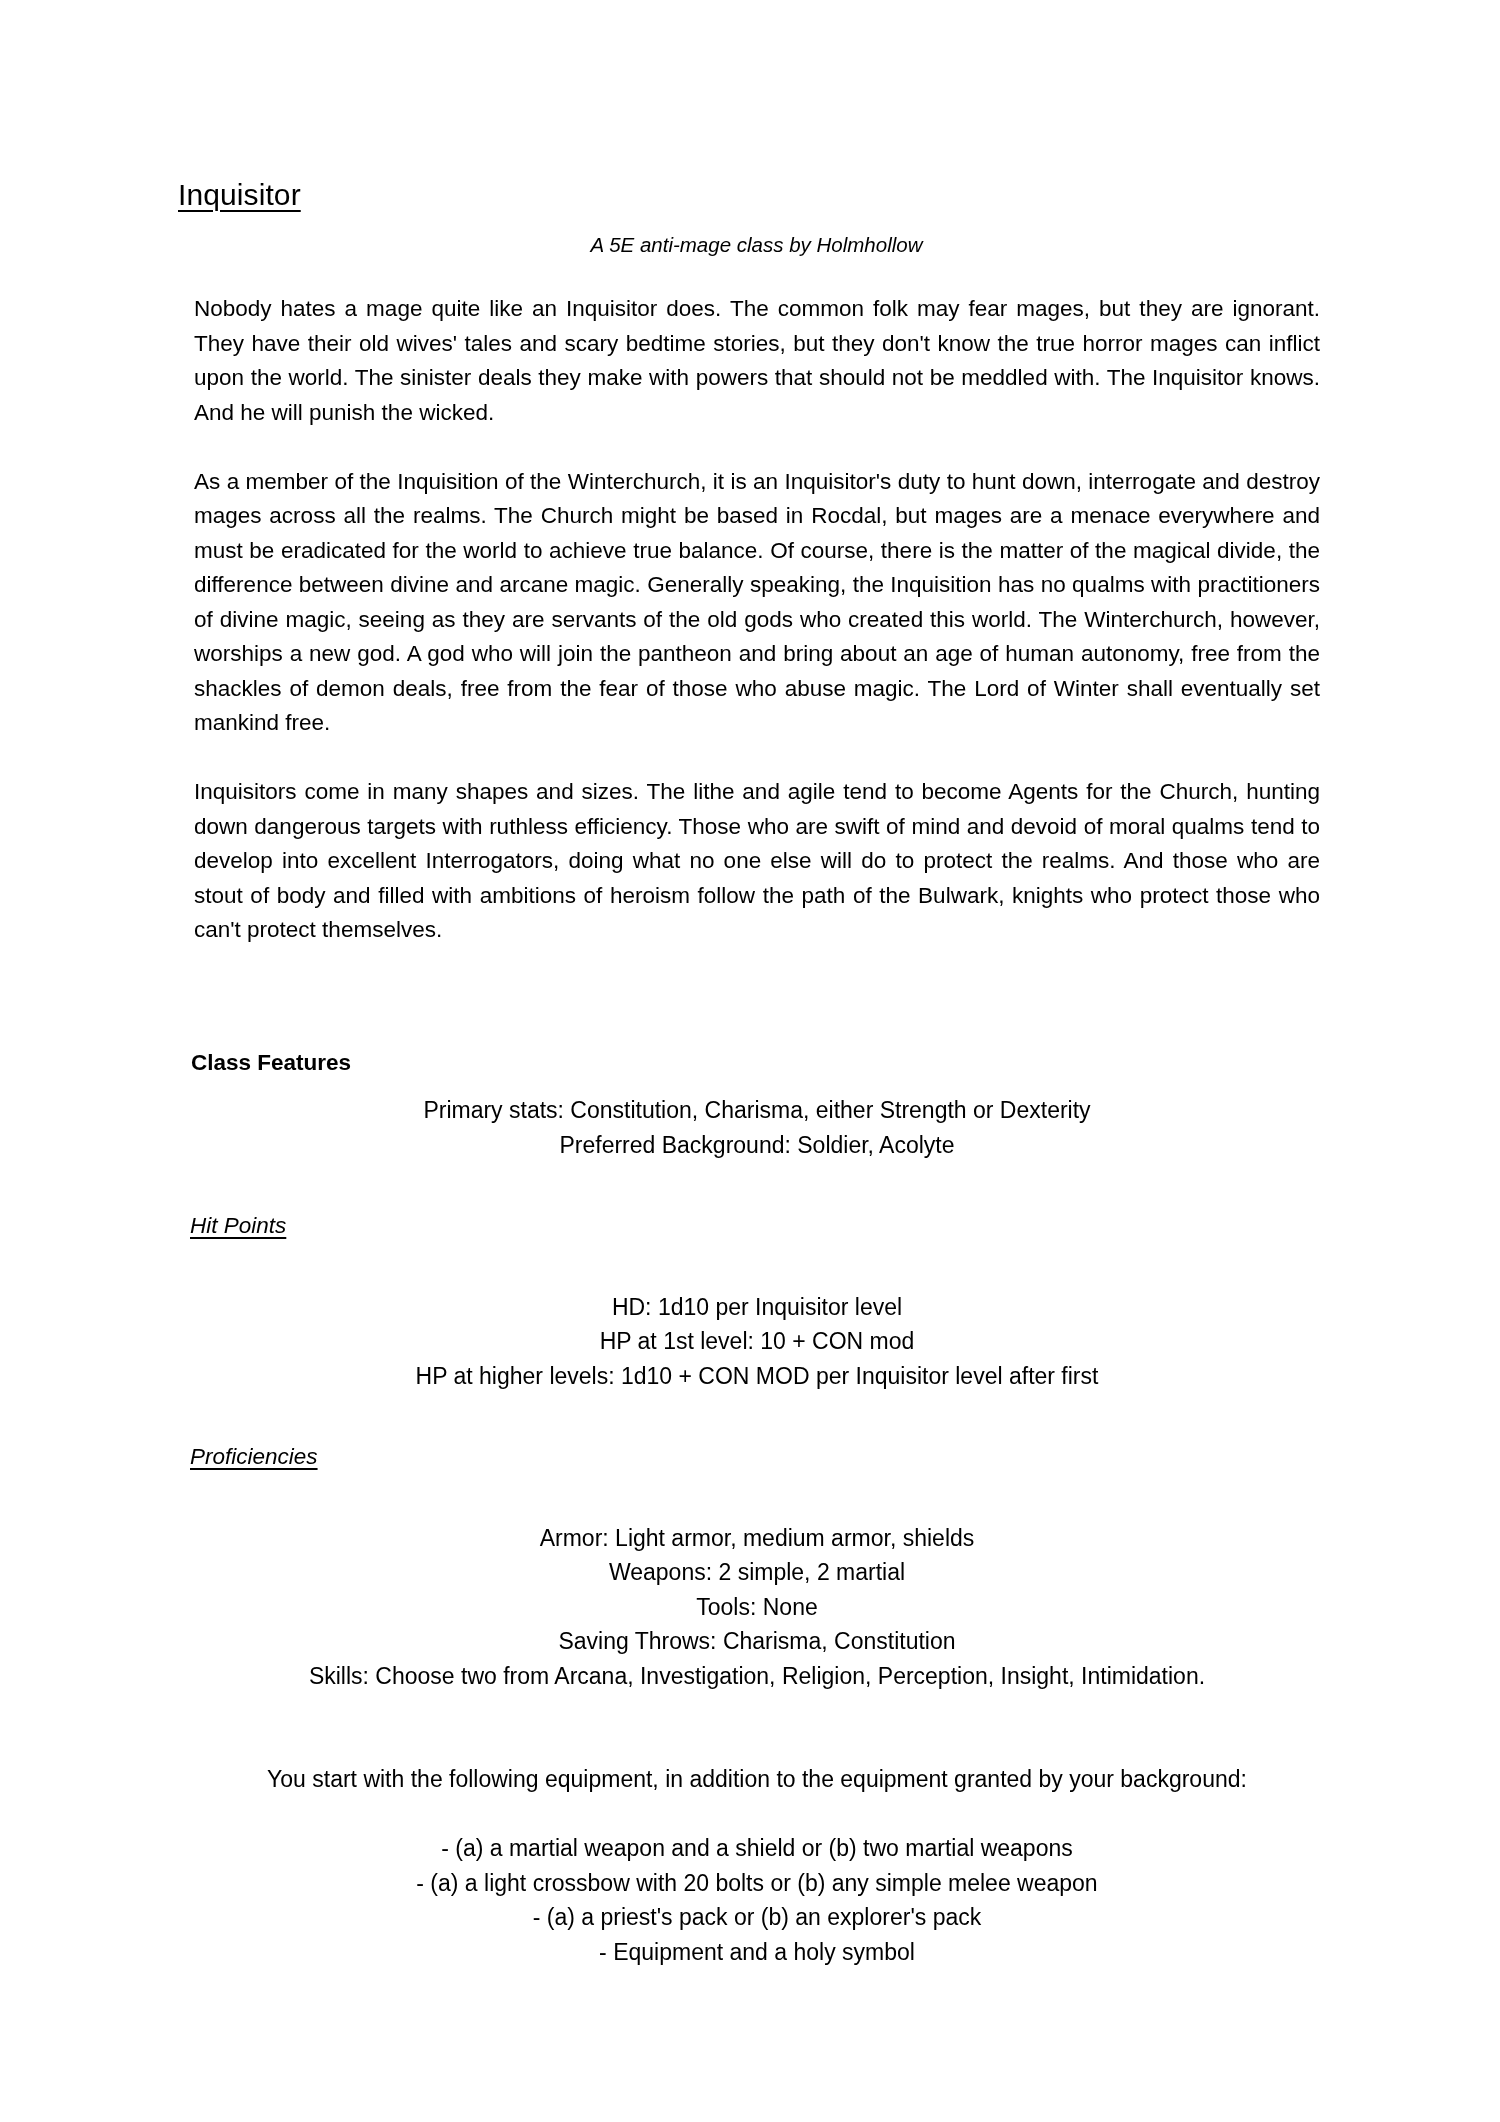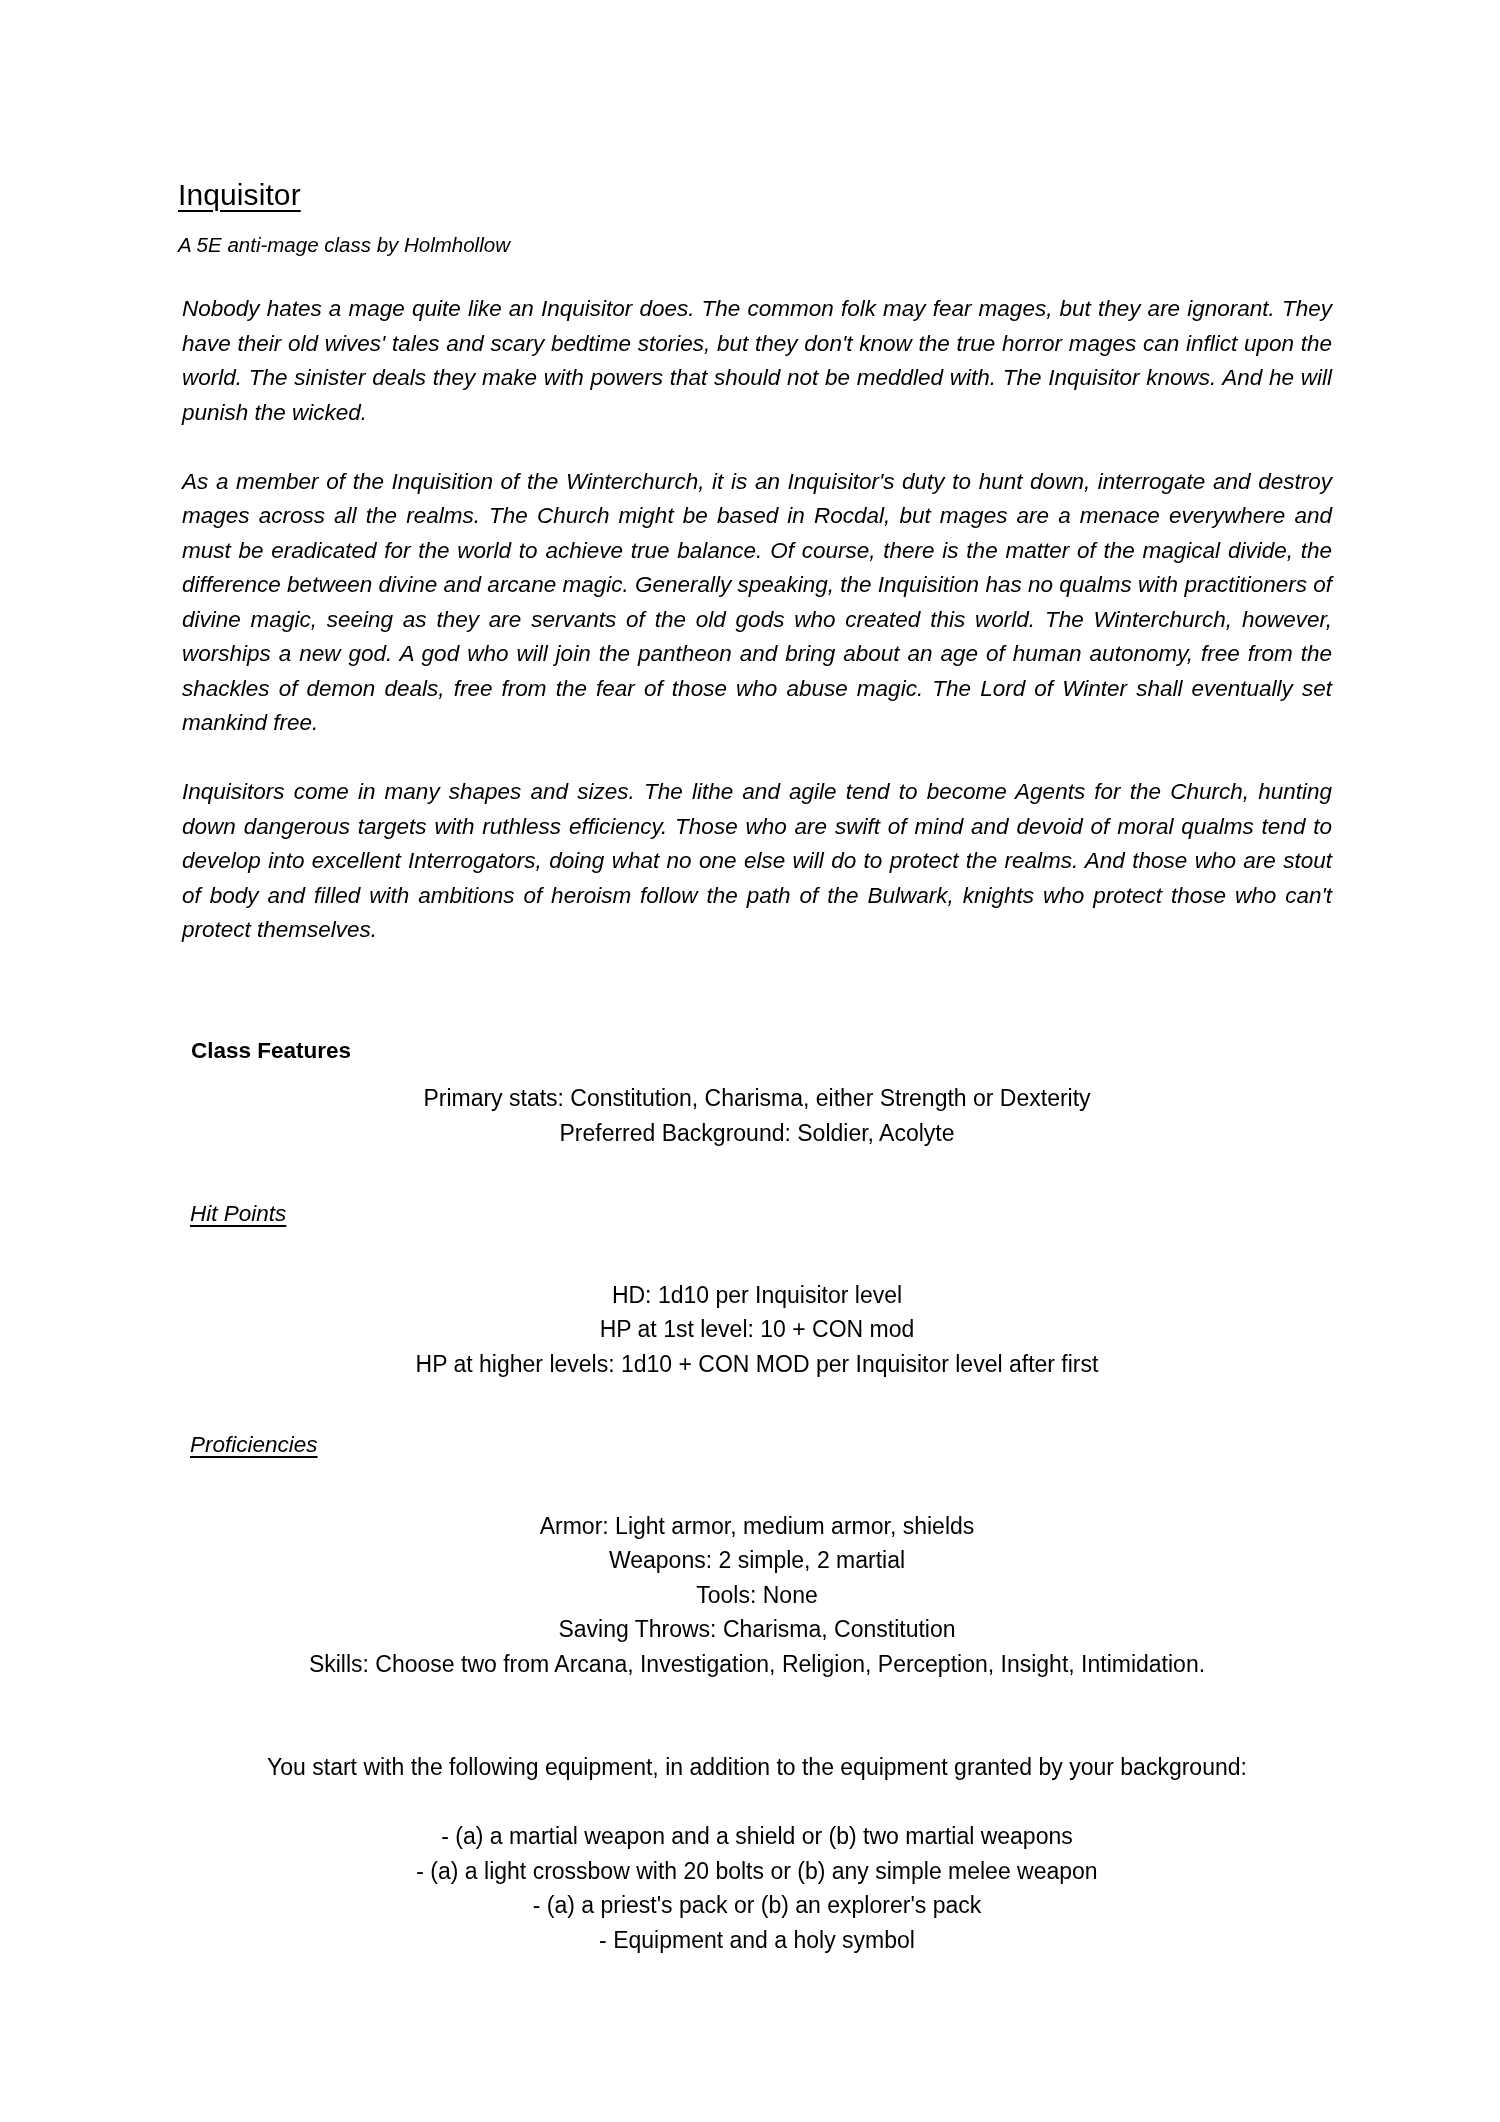--- a/index.html
+++ b/index.html
@@ -34,37 +34,36 @@
     letter-spacing: 0.1px;
     text-decoration: underline;
     text-underline-offset: 5px;
     text-decoration-thickness: 2px;
     margin: 0;
     padding: 0;
   }
 
   
   .byline {
-    text-align: left;
+    text-align: center;
     font-size: 20.5px;
     font-style: italic;
     line-height: 1.2;
     margin: 21px 0 0 0;
     padding-right: 1px;
   }
 
   
   .para {
     font-size: 22.5px;
     line-height: 34.5px;
     text-align: justify;
     text-justify: inter-word;
-    margin: 4px;
+    margin: 16px;
     padding: 0;
-    font-style: italic;
   }
   .para + .para { margin-top: 34.5px; }
   .para-first { margin-top: 35px; }
 
   
   .gap-large { height: 69px; }
   .gap-line  { height: 34.5px; }
 
   .line {
     font-size: 23px;

